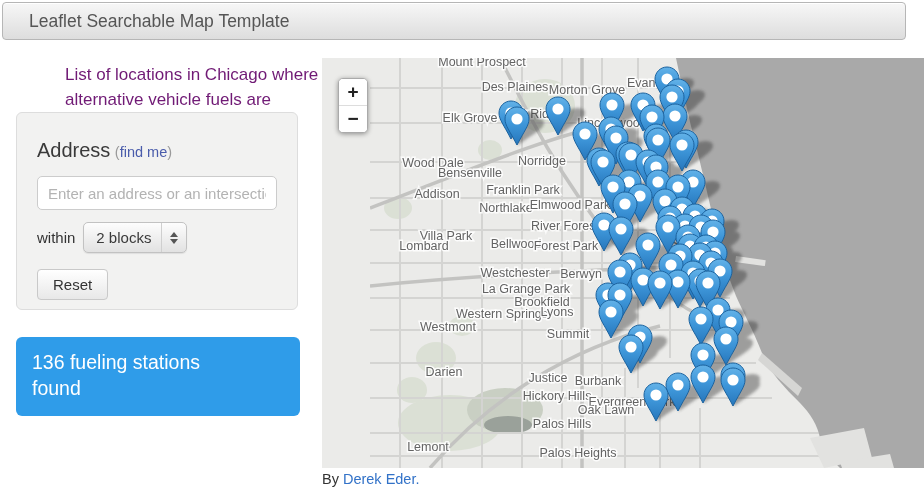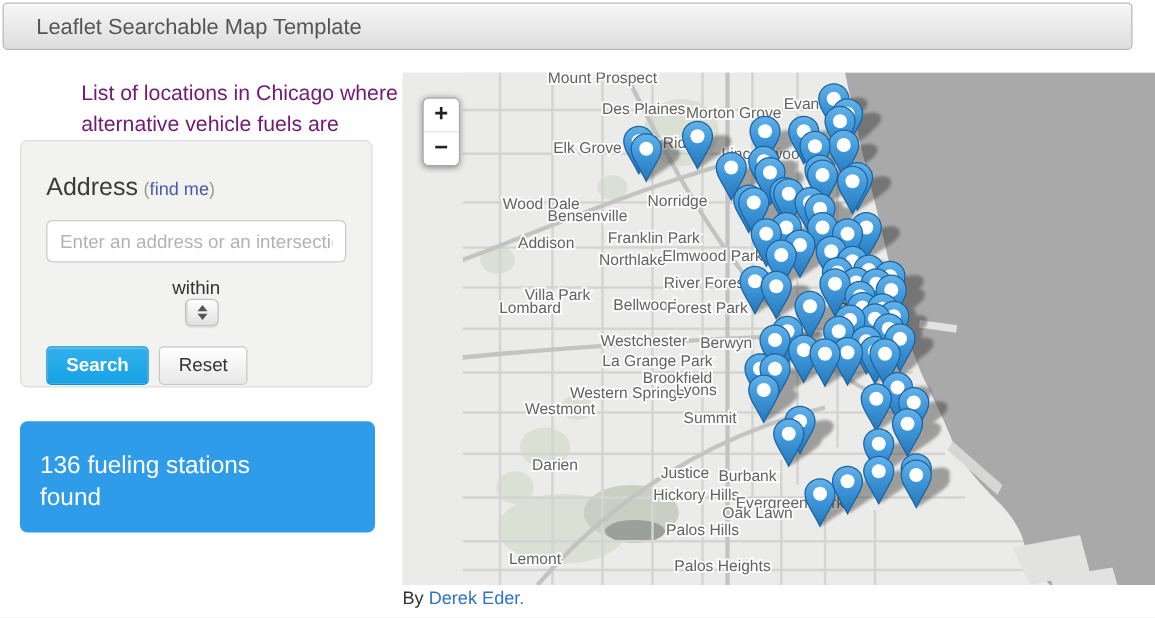--- a/index.html
+++ b/index.html
@@ -29,21 +29,21 @@
   .panel-heading{font-size:20px;color:#3a3a3a;}
   .paren{font-size:14.5px;color:#9a9a9a;}
   .find-me{font-size:14.5px;color:#4a5cab;text-decoration:none;cursor:pointer;}
   .address-input{
     margin-top:14px;width:100%;height:34px;box-sizing:border-box;
     border:1px solid #ccc;border-radius:5px;background:#fff;
     font-family:"Liberation Sans",sans-serif;font-size:15px;color:#333;
     padding:0 10px;outline:none;
   }
   .address-input::placeholder{color:#b3b3b3;}
-  .within-row{margin-top:12px;display:flex;align-items:center;font-size:15px;color:#333;flex-direction:column;}
+  .within-row{margin-top:12px;display:flex;align-items:center;font-size:15px;color:#333;}
   .select-box{
     margin-left:8px;display:inline-flex;align-items:stretch;cursor:pointer;
     background:linear-gradient(#fdfdfd,#e2e2e2);
     border:1px solid #c2c2c2;border-radius:5px;
     box-shadow:0 1px 1px rgba(0,0,0,0.08);
     font-size:15px;color:#3a3a3a;
   }
   .select-value{padding:6px 10px 6px 12px;}
   .select-arrows{
     border-left:1px solid #cfcfcf;padding:4px 8px;
@@ -63,21 +63,21 @@
   }
   .btn-reset{
     background:linear-gradient(#ffffff,#e8e8e8);
     border:1px solid #c9c9c9;color:#333;
   }
   .results-banner{
     position:absolute;left:16px;top:337px;width:284px;box-sizing:border-box;
     background:#2f9ce9;border-radius:6px;color:#fff;
     padding:13px 16px 15px 16px;font-size:19.5px;line-height:1.32;
   }
-  .results-banner .inner{display:block;max-width:205px;margin-top:10px;}
+  .results-banner .inner{display:block;max-width:205px;}
   
   .map-wrap{position:absolute;left:322px;top:58px;width:600px;height:410px;background:#ebebe9;padding-left:48px;}
   .map-wrap svg{display:block;}
   .zoom-ctl{
     position:absolute;left:16px;top:20px;width:28px;
     border:1px solid #aaa;border-radius:5px;background:#fff;
     box-shadow:0 1px 5px rgba(0,0,0,0.4);overflow:hidden;
   }
   .zoom-btn{
     display:block;width:28px;height:26px;line-height:26px;text-align:center;
@@ -107,28 +107,28 @@
 
 <div class="address-panel">
   <div>
     <span class="panel-heading">Address</span>
     <span class="paren">(</span><a class="find-me">find me</a><span class="paren">)</span>
   </div>
   <input class="address-input" type="text" placeholder="Enter an address or an intersection" style="">
   <div class="within-row">
     <span>within</span>
     <span class="select-box">
+      <span class="select-value">2 blocks</span>
       <span class="select-arrows">
         <span class="tri-up"></span>
         <span class="tri-down"></span>
       </span>
     </span>
   </div>
   <div class="button-row">
-    <button class="btn btn-search">Search</button>
     <button class="btn btn-reset">Reset</button>
   </div>
 </div>
 
 <div class="results-banner">
   <span class="inner">136 fueling stations found</span>
 </div>
 
 <div class="map-wrap">
   <svg id="map-svg" width="600" height="410" viewBox="0 0 600 410" xmlns="http://www.w3.org/2000/svg">

